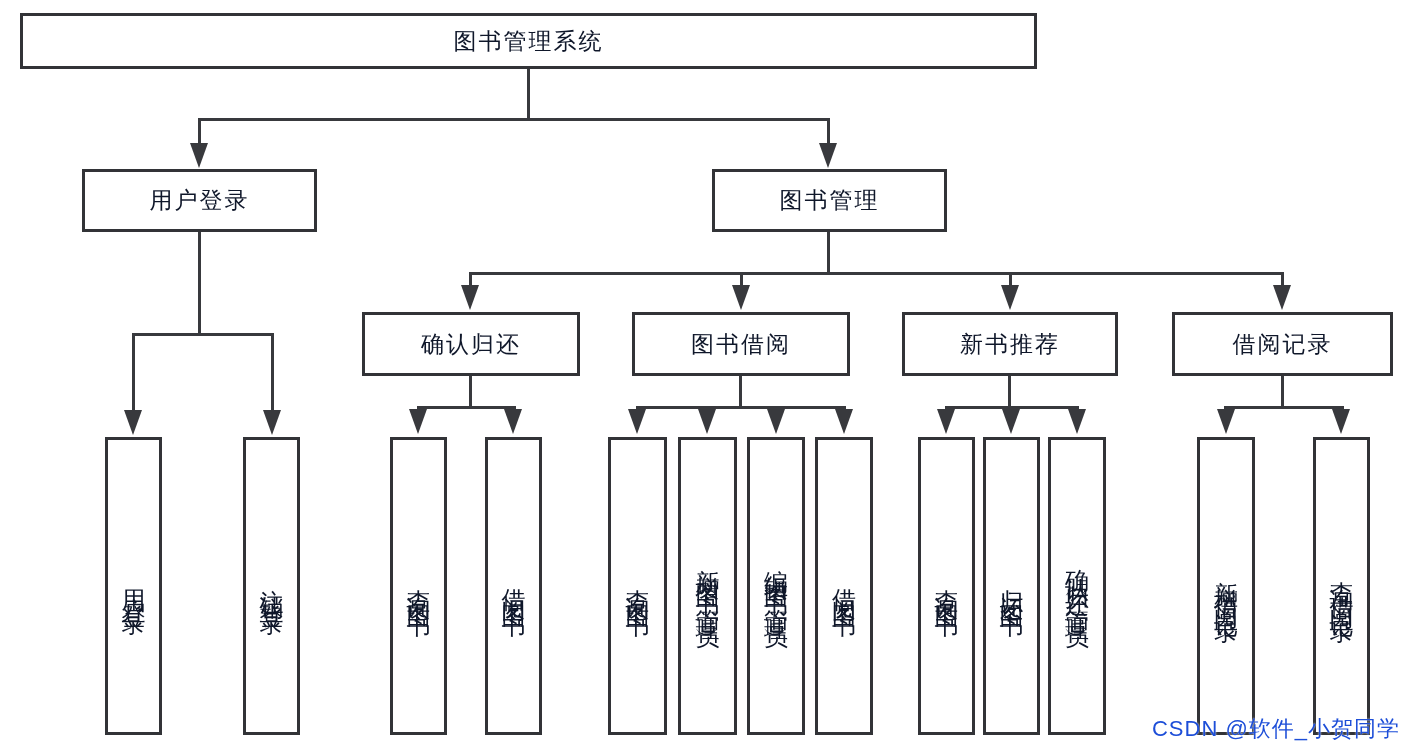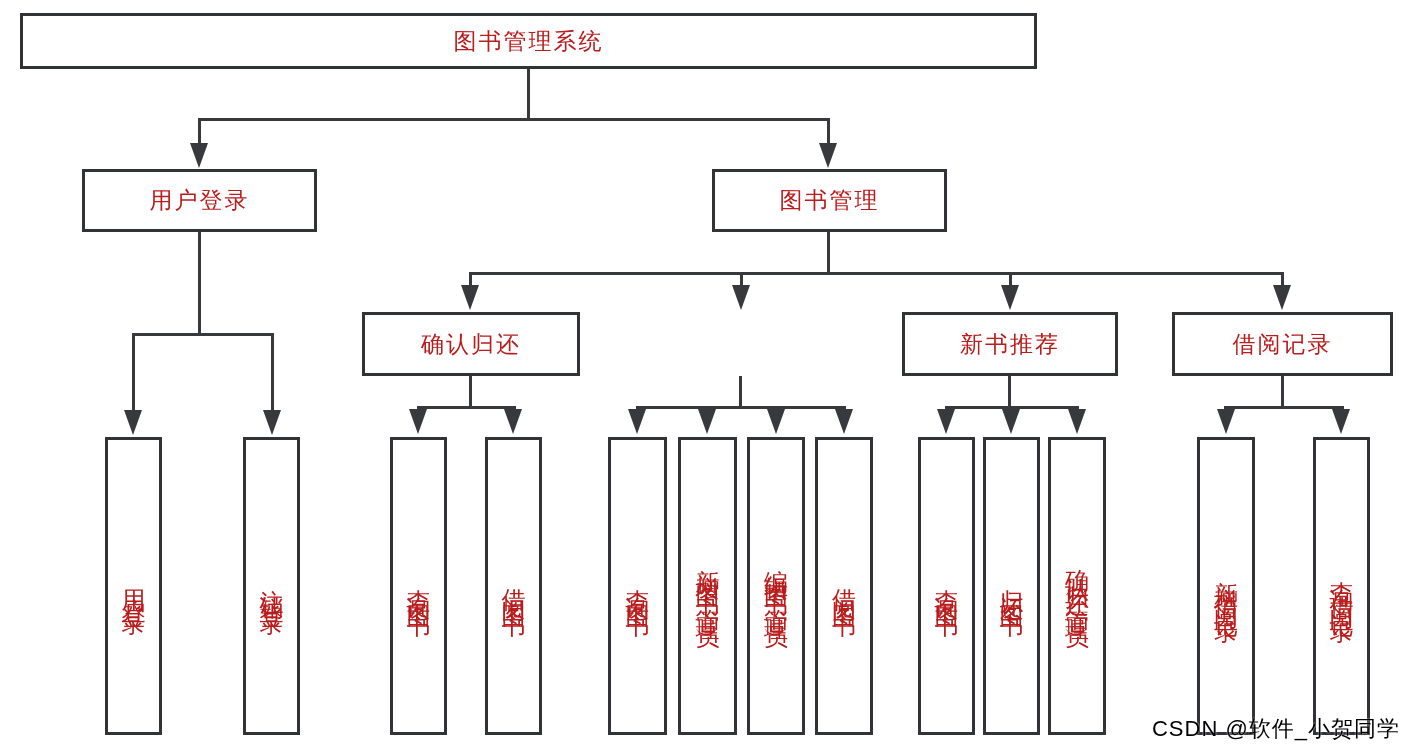--- a/index.html
+++ b/index.html
@@ -13,21 +13,21 @@
   .box{
     position:absolute;
     box-sizing:border-box;
     border:3px solid #323337;
     background:#ffffff;
     display:flex;
     align-items:center;
     justify-content:center;
   }
   .lbl{
-    color:#b91c1c;
+    color:#0f172a;
     font-size:23px;
     letter-spacing:2px;
     white-space:nowrap;
   }
   .leaf .lbl{
     writing-mode:vertical-rl;
     text-orientation:mixed;
     font-size:24px;
     letter-spacing:8px;
     line-height:1;
@@ -40,21 +40,21 @@
     position:absolute;
     width:0;height:0;
     border-left:9px solid transparent;
     border-right:9px solid transparent;
     border-top:25px solid #38393d;
   }
   #watermark{
     position:absolute;
     top:714px;right:5px;
     font-size:22px;
-    color:#000000;
+    color:#1d4ed8;
     letter-spacing:1px;
     text-shadow:0 0 2px #ffffff;
     z-index:5;
     white-space:nowrap;
   }
 </style>
 </head>
 <body>
 
 <div id="stage">
@@ -90,20 +90,23 @@
   <div class="tri" style="left:461px;top:285px"></div>
   <div class="vl" style="left:740px;top:272px;height:15px"></div>
   <div class="tri" style="left:732px;top:285px"></div>
   <div class="vl" style="left:1009px;top:272px;height:15px"></div>
   <div class="tri" style="left:1001px;top:285px"></div>
   <div class="vl" style="left:1281px;top:272px;height:15px"></div>
   <div class="tri" style="left:1273px;top:285px"></div>
 
   <div class="box" style="left:362px;top:312px;width:218px;height:64px">
     <span class="lbl">确认归还</span>
+  </div>
+  <div class="box" style="left:632px;top:312px;width:218px;height:64px">
+    <span class="lbl">图书借阅</span>
   </div>
   <div class="box" style="left:902px;top:312px;width:216px;height:64px">
     <span class="lbl">新书推荐</span>
   </div>
   <div class="box" style="left:1172px;top:312px;width:221px;height:64px">
     <span class="lbl">借阅记录</span>
   </div>
 
   <div class="vl" style="left:469px;top:376px;height:33px"></div>
   <div class="hl" style="left:417px;top:406px;width:99px"></div>

